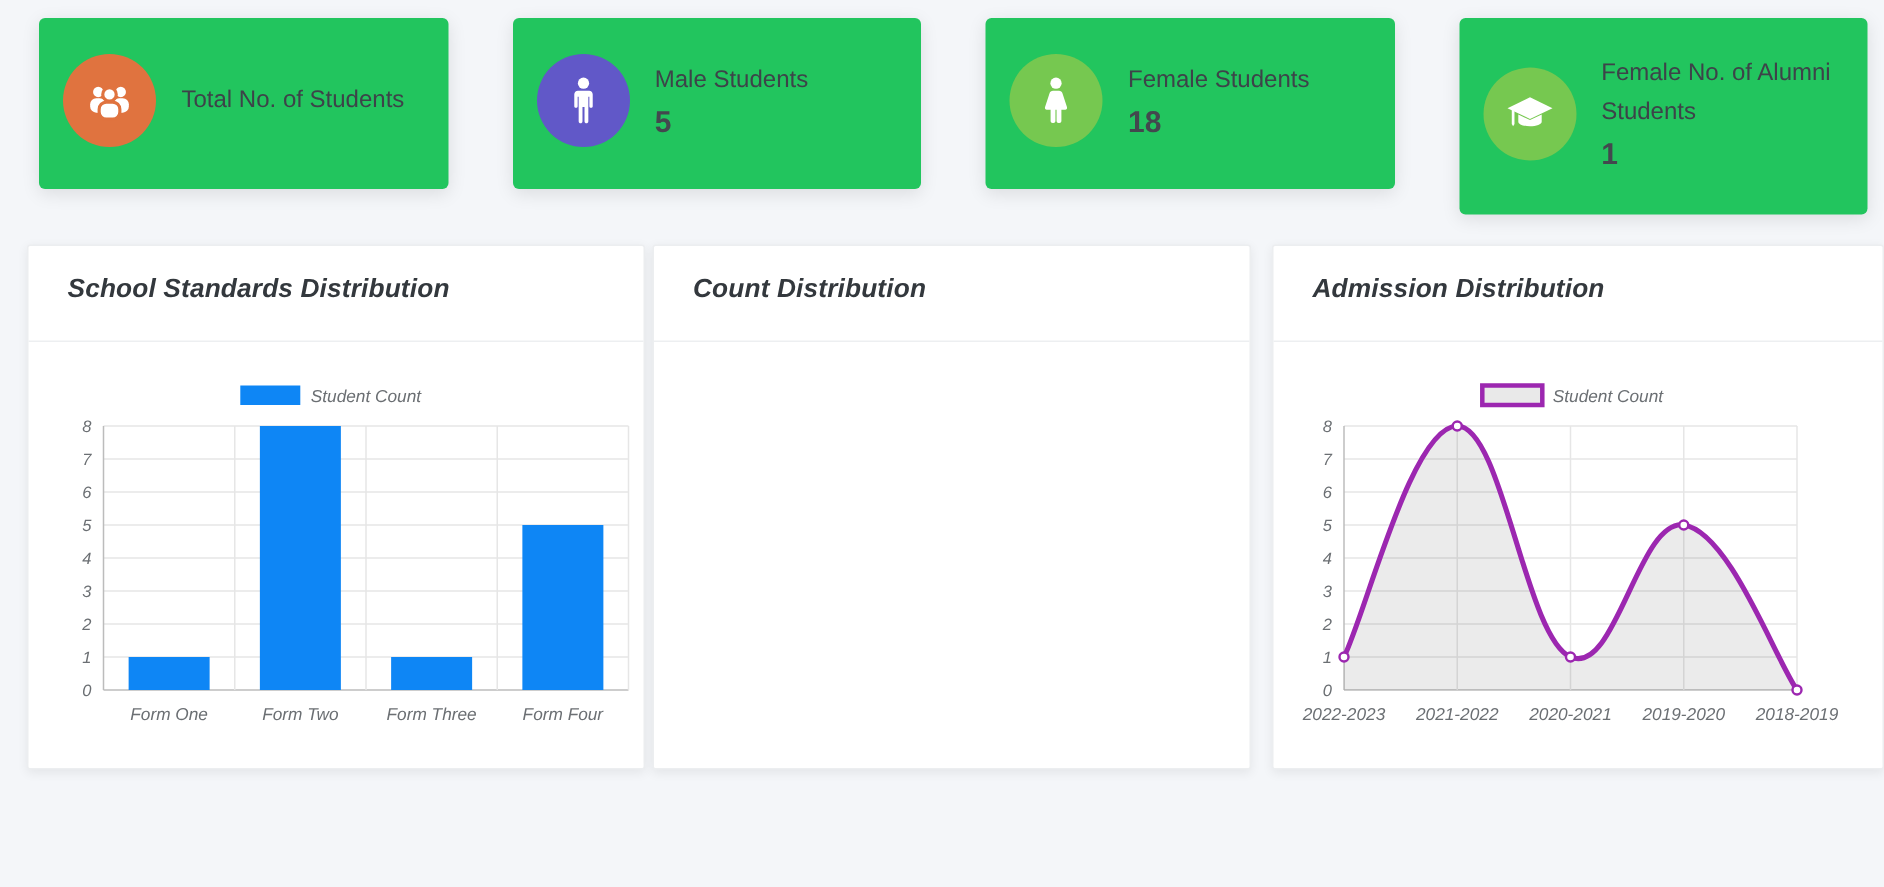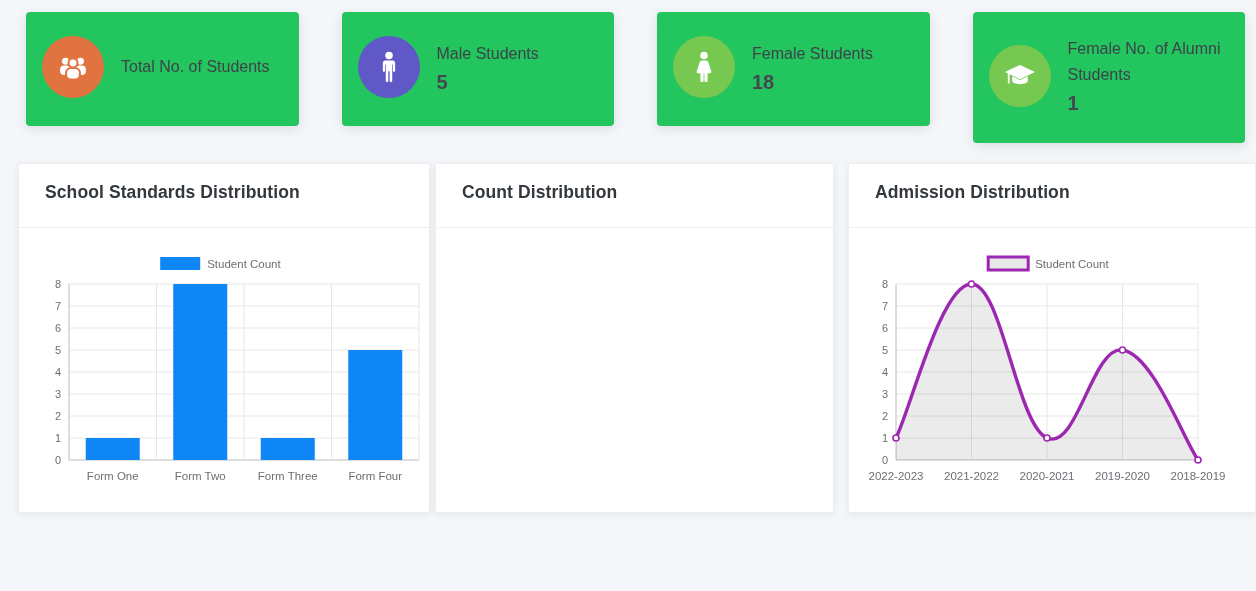--- a/index.html
+++ b/index.html
@@ -20,21 +20,21 @@
   }
   .stat-icon {
     width:62px; height:62px; border-radius:50%; flex:0 0 62px;
     display:flex; align-items:center; justify-content:center;
   }
   .stat-icon svg { width:36px; height:36px; }
   .stat-text { min-width:0; }
   .stat-label { font-size:16px; line-height:26px; color:#3d4349; }
   .stat-value { font-size:20px; font-weight:bold; color:#43484e; margin-top:4px; }
   
-  .charts-row { display:flex; margin-top:20px; align-items:flex-start; }
+  .charts-row { display:flex; margin-top:20px; align-items:flex-start;font-style:italic; }
   .chart-card {
     background:#fff; border:1px solid #eceef0; border-radius:2px;
     box-shadow:0 2px 7px rgba(0,0,0,.07);
     height:350px;
   }
   .chart-card.c1 { width:412px; margin-left:18px; }
   .chart-card.c2 { width:399px; margin-left:5px; }
   .chart-card.c3 { width:408px; margin-left:14px; }
   .chart-header { padding:18px 26px 24px 26px; border-bottom:1px solid #edeff1; }
   .chart-title { font-size:17.5px; font-weight:bold; color:#33383d; letter-spacing:.1px; }

